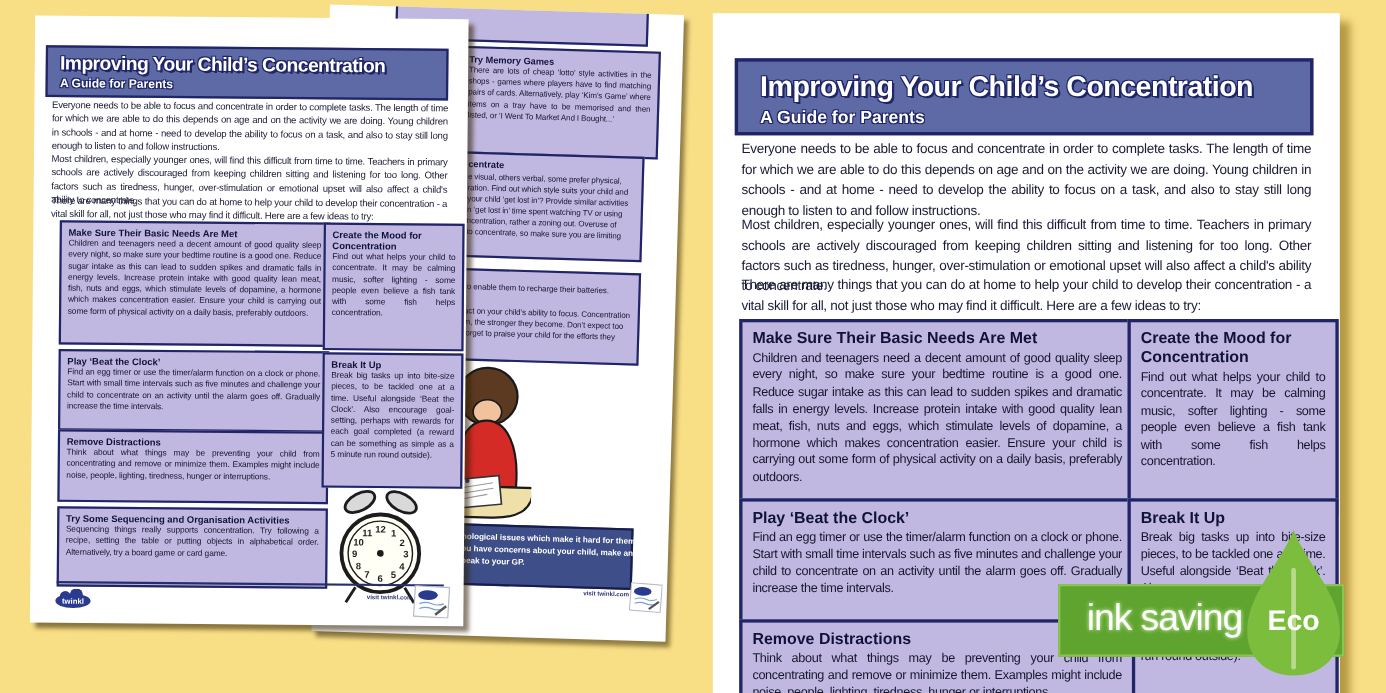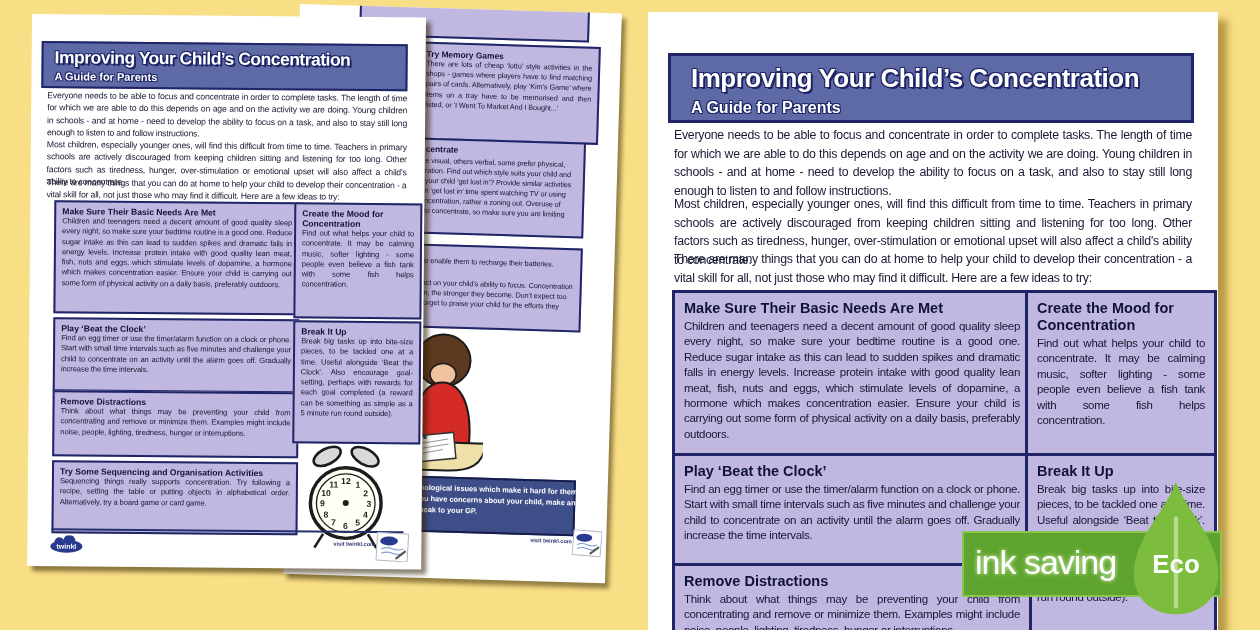--- a/index.html
+++ b/index.html
@@ -71,21 +71,21 @@
   
   .footline{position:absolute;left:24px;top:514px;width:352px;border-top:2px solid #252F6E;}
   .visit{position:absolute;color:#2A3470;font-weight:bold;font-size:5.6px;}
   .visit-l{left:306px;top:524px;}
   .visit-m{left:246px;top:526px;}
   .svgabs{position:absolute;}
 
   
   .ecoband{position:absolute;left:962px;top:531px;width:256px;height:62px;background:#5EA42E;
            border:2px solid #8CC450;z-index:10;}
-  .ecoband .inksaving{color:#fff;font-size:34px;letter-spacing:-1px;line-height:58px;padding-left:11px;
+  .ecoband .inksaving{color:#fff;font-size:34px;letter-spacing:-1px;line-height:58px;padding-left:24px;
            text-shadow:0 0 4px rgba(235,255,205,.95);}
   .ecoleaf{position:absolute;left:1130px;top:477px;z-index:11;}
 </style>
 </head>
 <body>
 
 <div class="stage">
 
   <div class="page page-mid">
     <div class="midbox m-sliver"></div>

